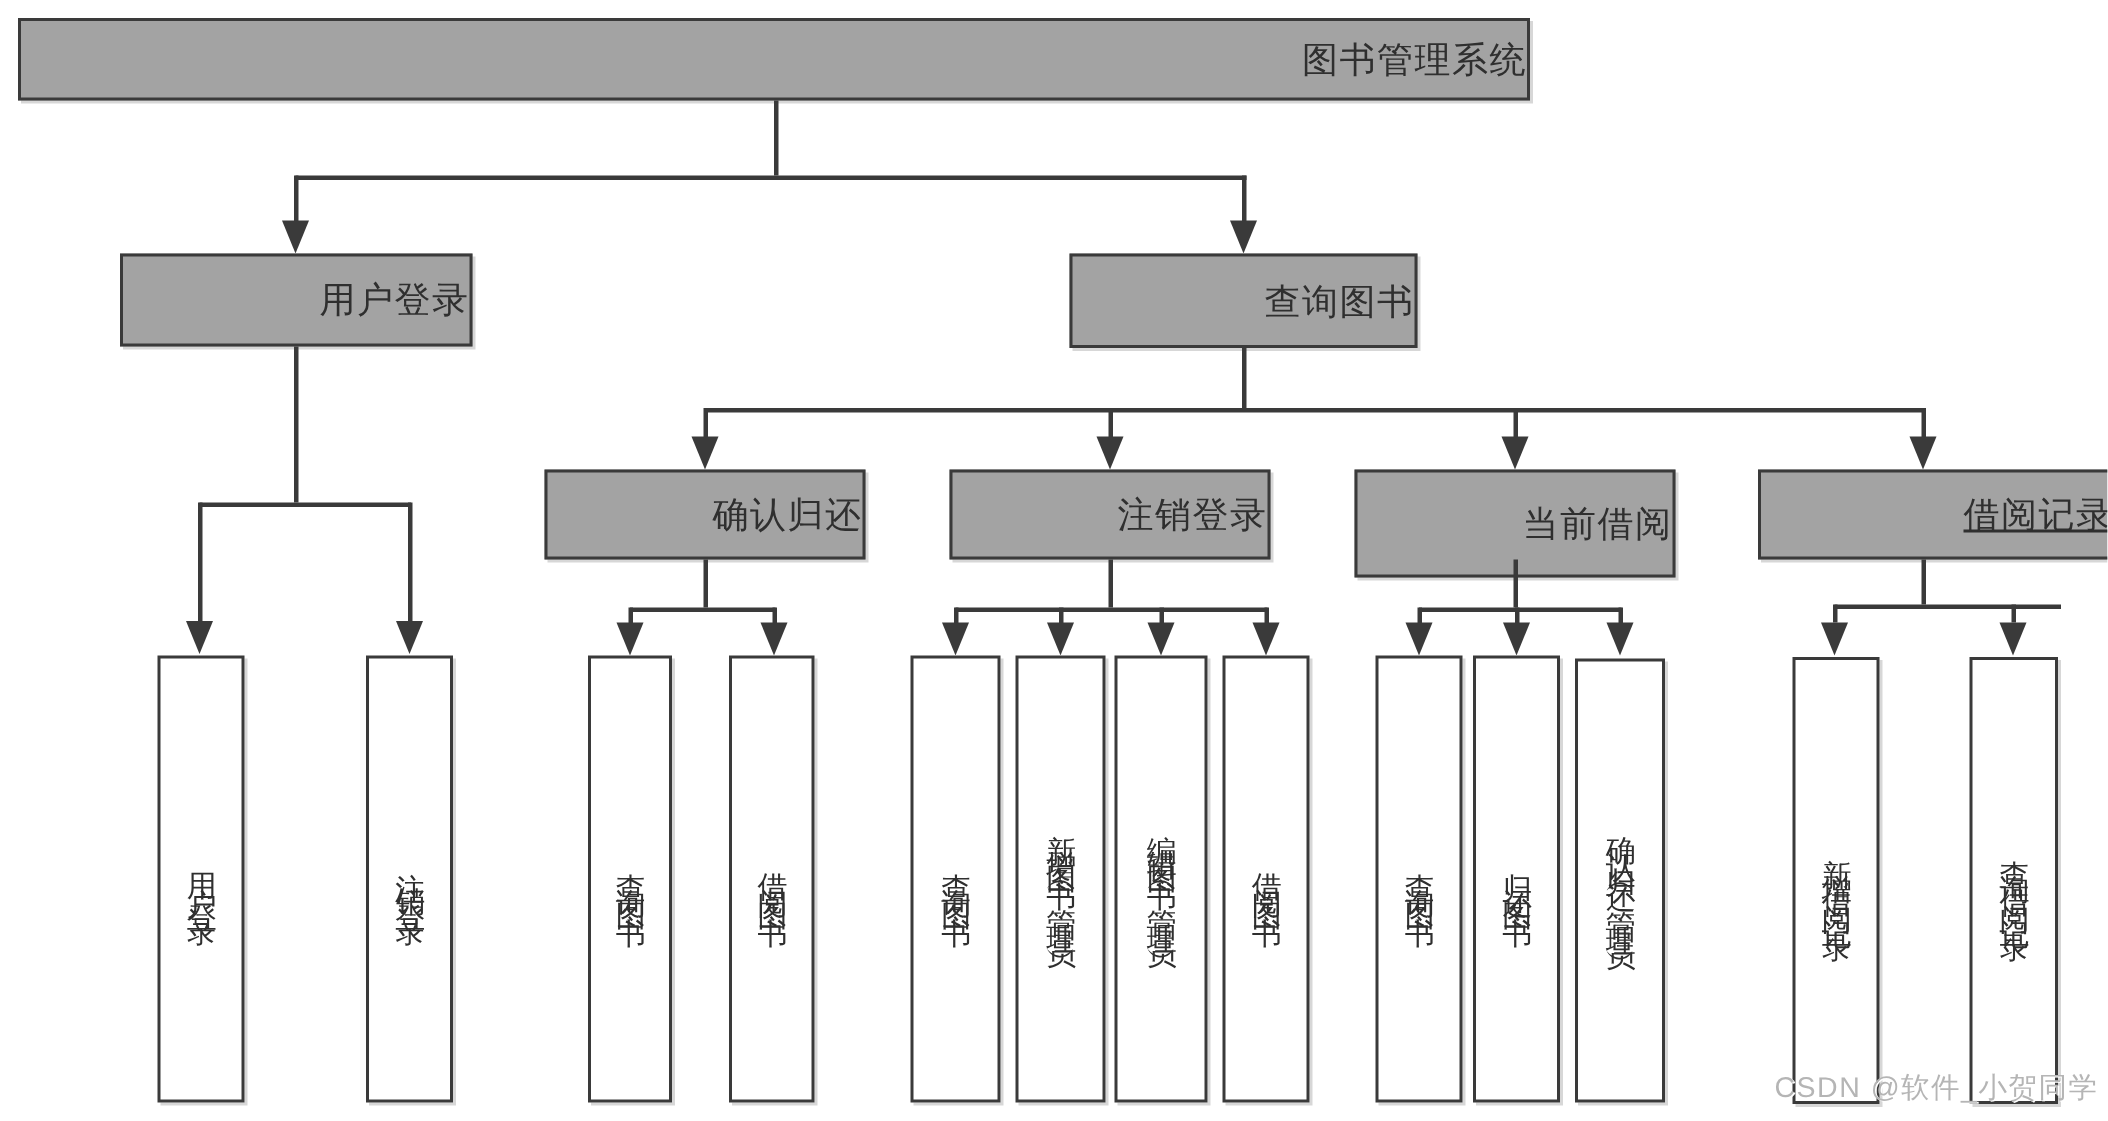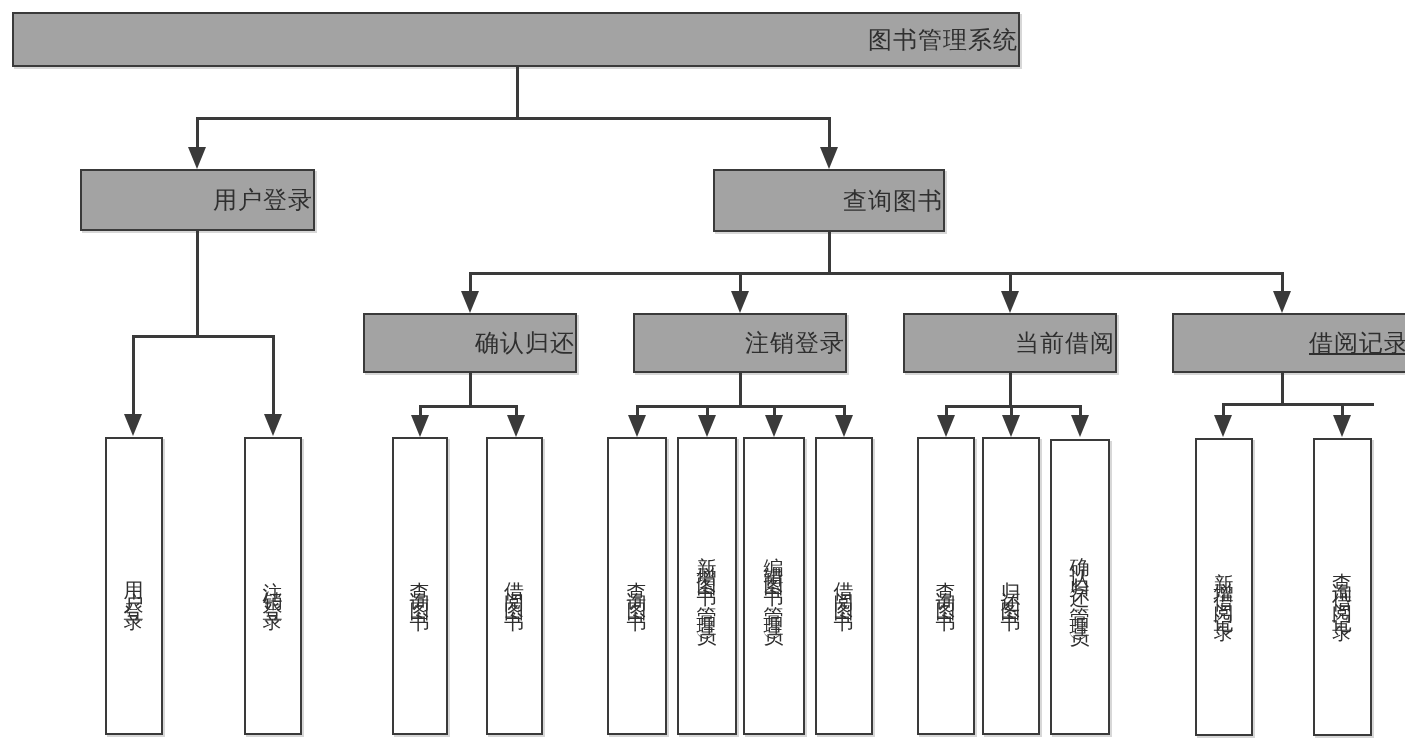--- a/index.html
+++ b/index.html
@@ -94,21 +94,21 @@
   <div class="arrow" style="left:1001px;top:291px;"></div>
   <div class="vline" style="left:1281px;top:272px;height:20px;"></div>
   <div class="arrow" style="left:1273px;top:291px;"></div>
 
   <div class="hbox" style="left:363px;top:313px;width:214px;height:60px;">
     <span>确认归还</span>
   </div>
   <div class="hbox" style="left:633px;top:313px;width:214px;height:60px;">
     <span>注销登录</span>
   </div>
-  <div class="hbox" style="left:903px;top:313px;width:214px;height:60px;">
+  <div class="hbox" style="left:903px;top:313px;width:214px;height:72px;">
     <span>当前借阅</span>
   </div>
   <div class="hbox" style="left:1172px;top:313px;width:239px;height:60px;text-decoration:underline;">
     <span>借阅记录</span>
   </div>
 
   <div class="vline" style="left:469px;top:373px;height:32px;"></div>
   <div class="hline" style="left:420px;top:405px;width:97px;"></div>
   <div class="vline" style="left:419px;top:405px;height:11px;"></div>
   <div class="arrow" style="left:411px;top:415px;"></div>
@@ -179,14 +179,15 @@
     <span>确认归还（管理员）</span>
   </div>
 
   <div class="vbox" style="left:1195px;top:438px;width:58px;height:298px;">
     <span>新增借阅记录</span>
   </div>
   <div class="vbox" style="left:1313px;top:438px;width:59px;height:298px;">
     <span>查询借阅记录</span>
   </div>
 
+  <div class="watermark" style="left:1183px;top:712px;">CSDN @软件_小贺同学</div>
 
 </div>
 
 </body></html>

